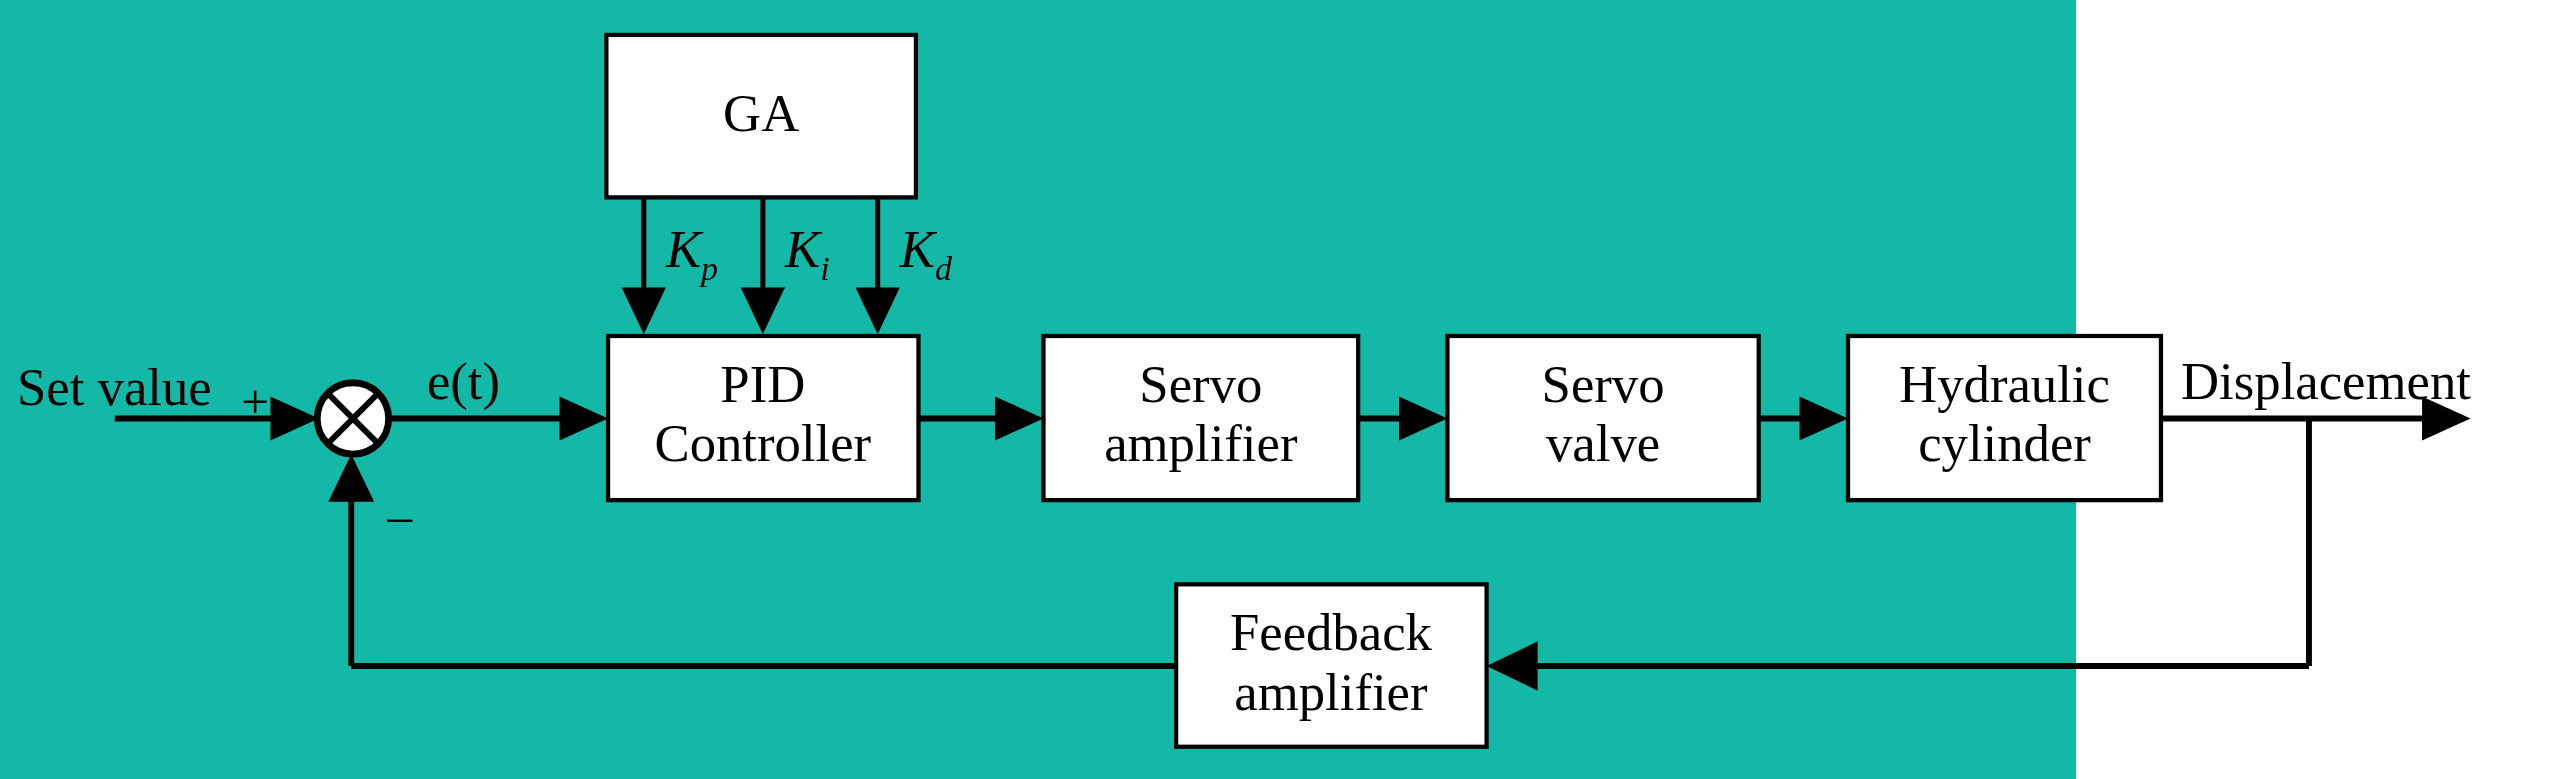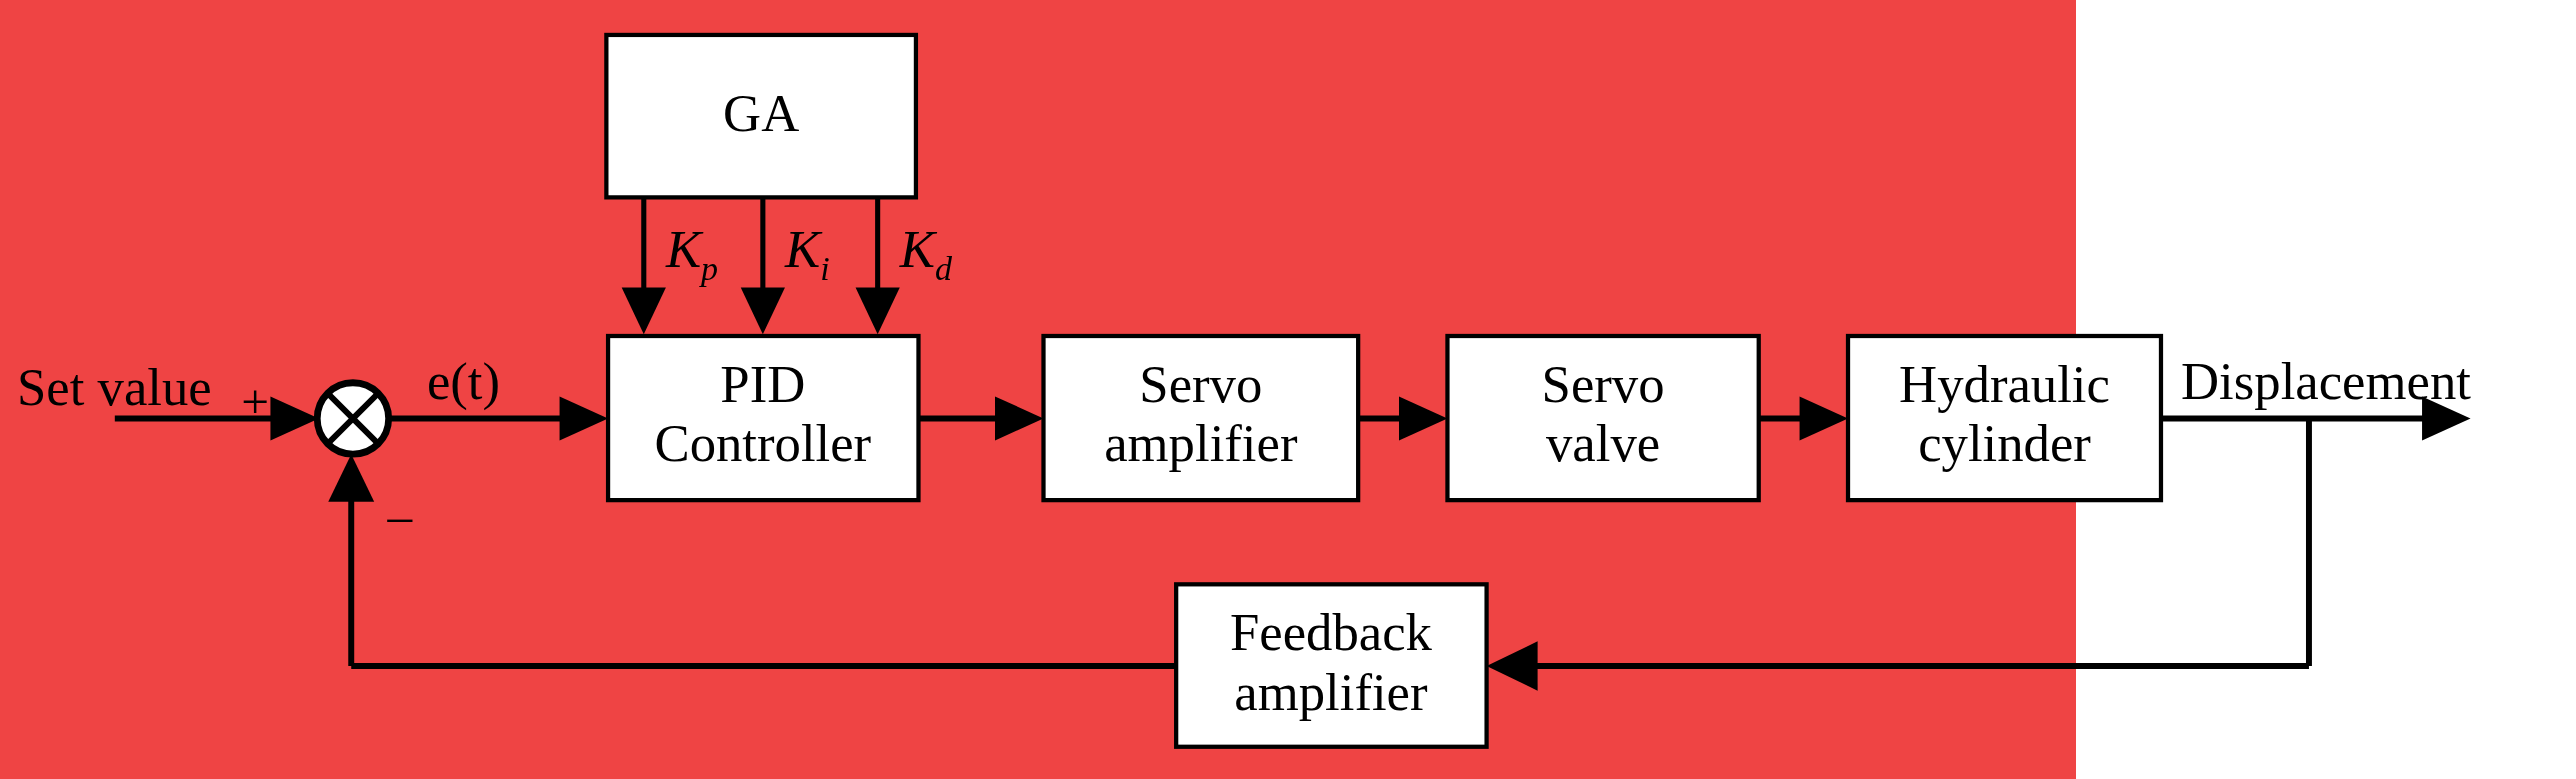--- a/index.html
+++ b/index.html
@@ -11,21 +11,21 @@
   body {
     width: 2576px;
     height: 780px;
     overflow: hidden;
     font-family: "Liberation Serif", "DejaVu Serif", serif;
   }
   #diagram-root {
     position: relative;
     width: 2076px;
     height: 780px;
-    background: #ef4444;
+    background: #14b8a6;
   }
   svg#block-diagram {
     display: block;
     width: 2576px;
     height: 780px;
   }
   .blk-rect {
     fill: #ffffff;
     stroke: #000000;
     stroke-width: 5;

